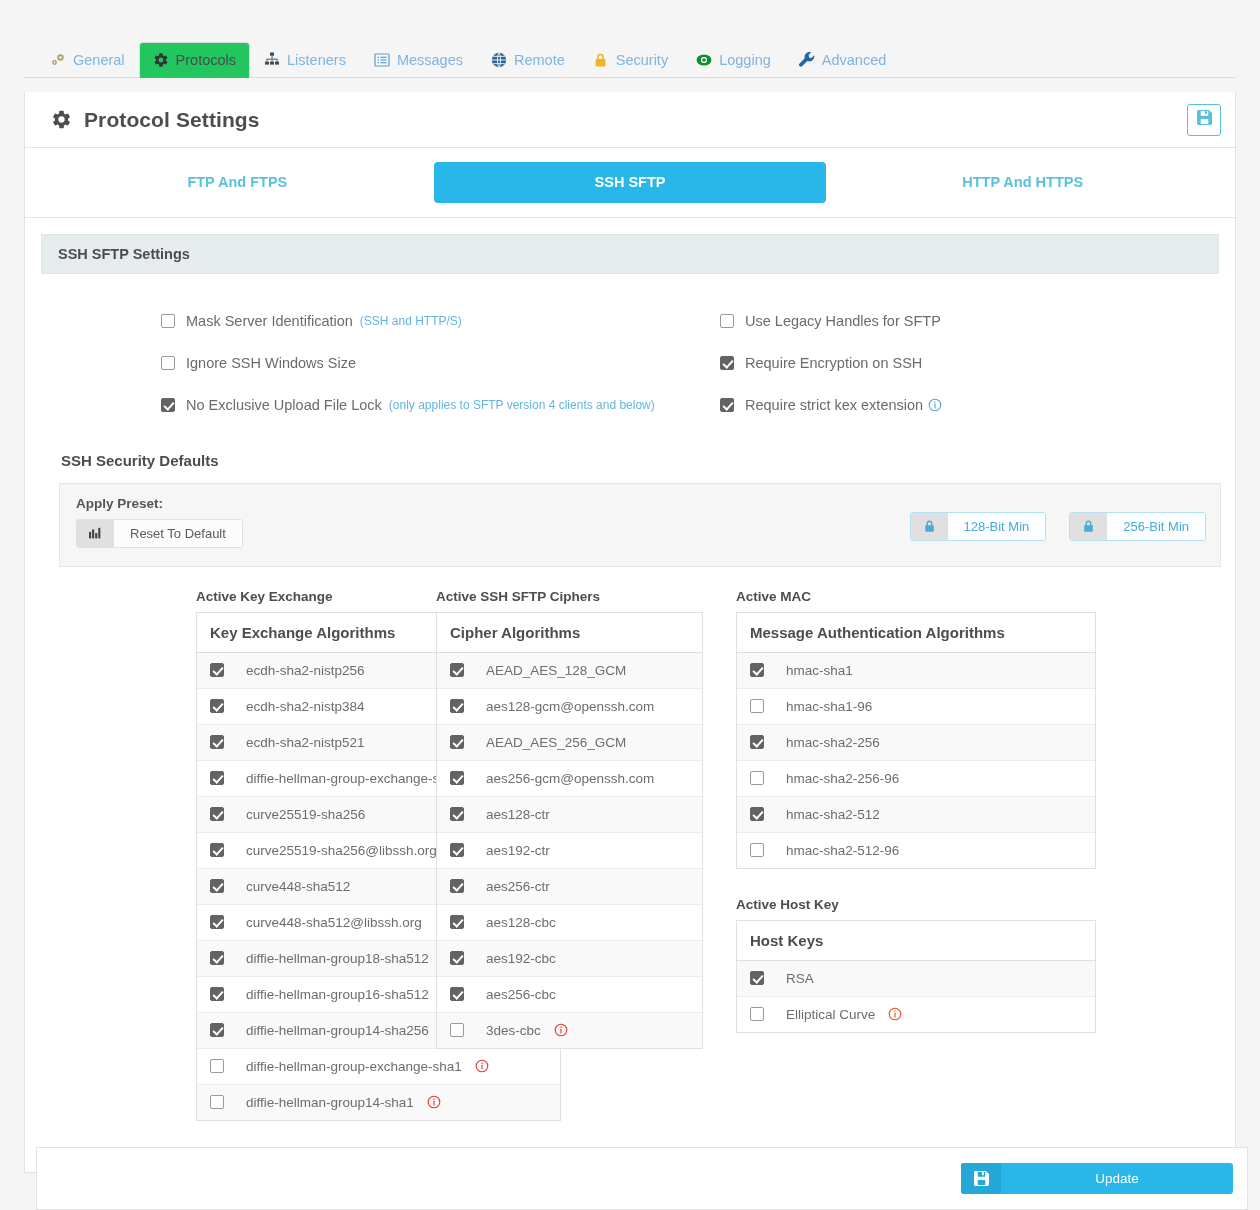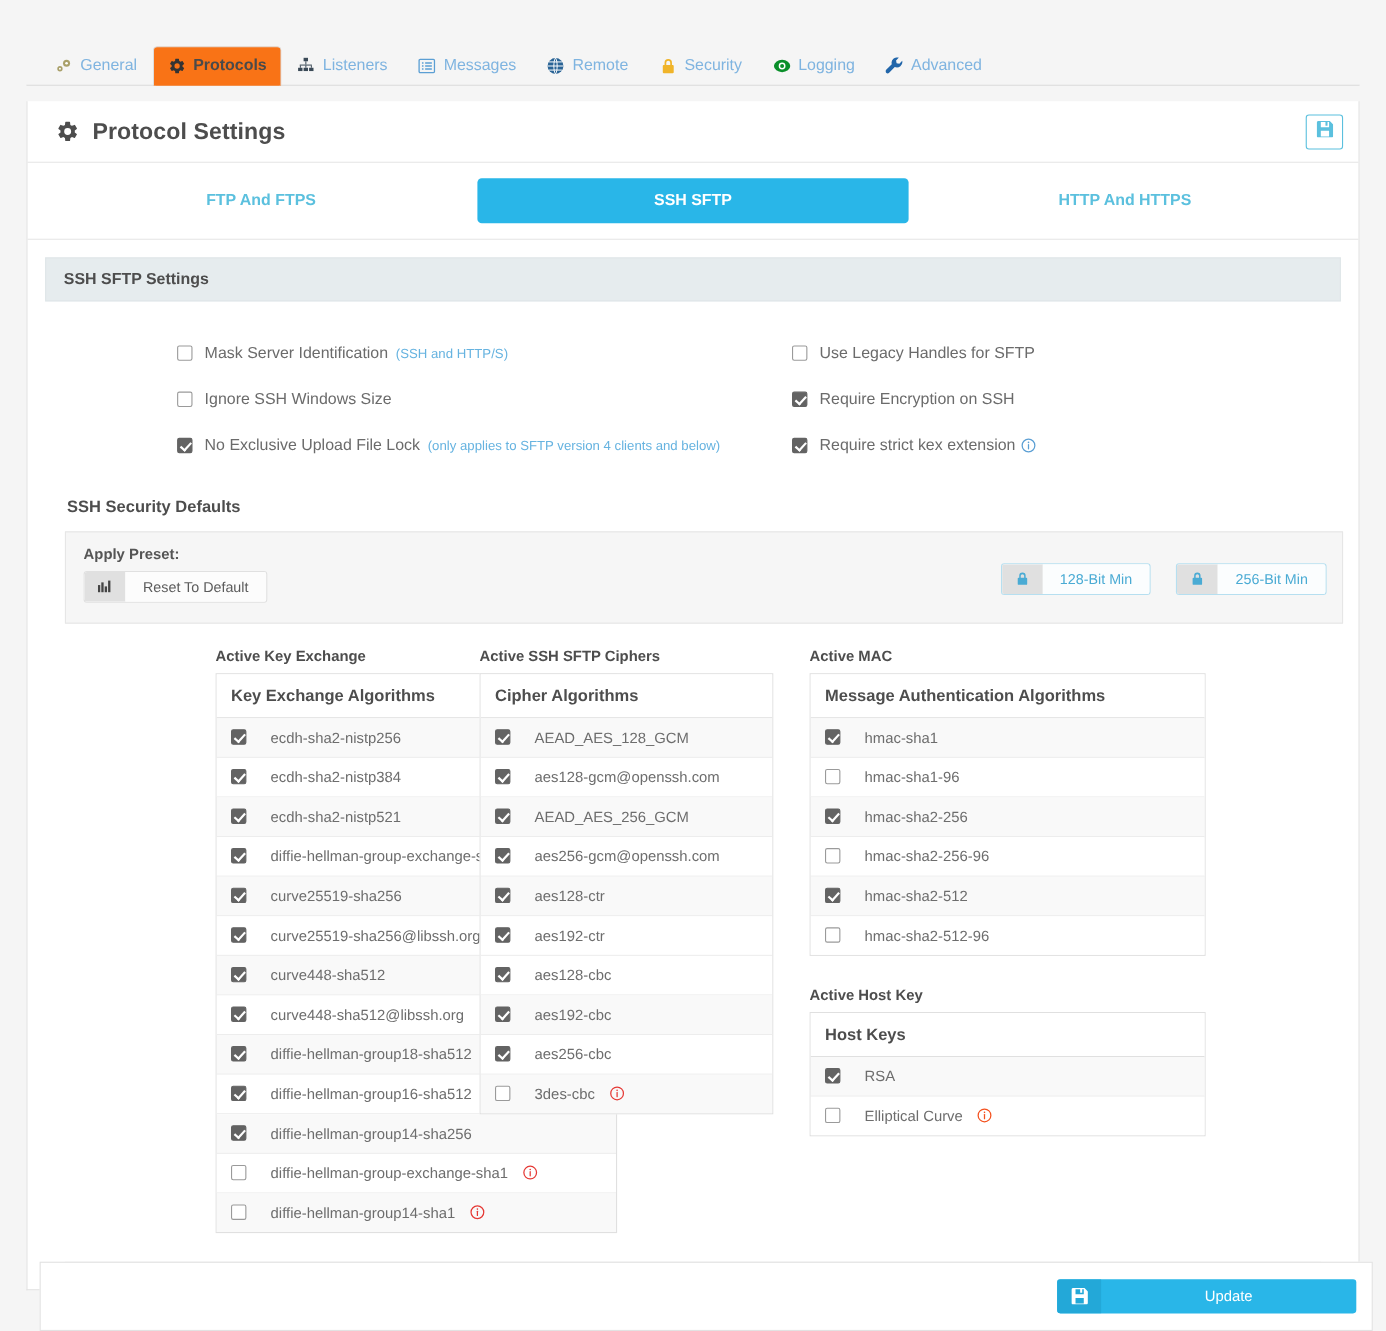--- a/index.html
+++ b/index.html
@@ -21,24 +21,24 @@
   }
   .navtab {
     display: flex; align-items: center; gap: 7px;
     padding: 9px 13px 10px 13px;
     font-size: 14.5px; color: #7fb4e0; cursor: pointer;
     border: 1px solid transparent; border-bottom: none;
     position: relative; top: 1px; line-height: 1;
     white-space: nowrap;
   }
   .navtab.active {
-    background: #f97316; color: #4a4a4a;
+    background: #22c55e; color: #4a4a4a;
     border-color: #dddddd #dddddd #ffffff;
     border-radius: 4px 4px 0 0;
-    font-weight: bold;
+    font-weight: normal;
   }
   .navtab .ico { display: inline-flex; width: 16px; height: 16px; align-items: center; justify-content: center; }
   .navtab svg { display: block; }
 
   
   .card {
     position: absolute; left: 24px; top: 92px; width: 1212px;
     background: #ffffff; border: 1px solid #e2e2e2; border-top: none;
   }
   .card-head {
@@ -449,20 +449,24 @@
                 <span class="txt">aes256-gcm@openssh.com</span>
               </div>
               <div class="tr alt">
                 <span class="chk on"></span>
                 <span class="txt">aes128-ctr</span>
               </div>
               <div class="tr">
                 <span class="chk on"></span>
                 <span class="txt">aes192-ctr</span>
               </div>
+              <div class="tr alt">
+                <span class="chk on"></span>
+                <span class="txt">aes256-ctr</span>
+              </div>
               <div class="tr">
                 <span class="chk on"></span>
                 <span class="txt">aes128-cbc</span>
               </div>
               <div class="tr alt">
                 <span class="chk on"></span>
                 <span class="txt">aes192-cbc</span>
               </div>
               <div class="tr">
                 <span class="chk on"></span>

